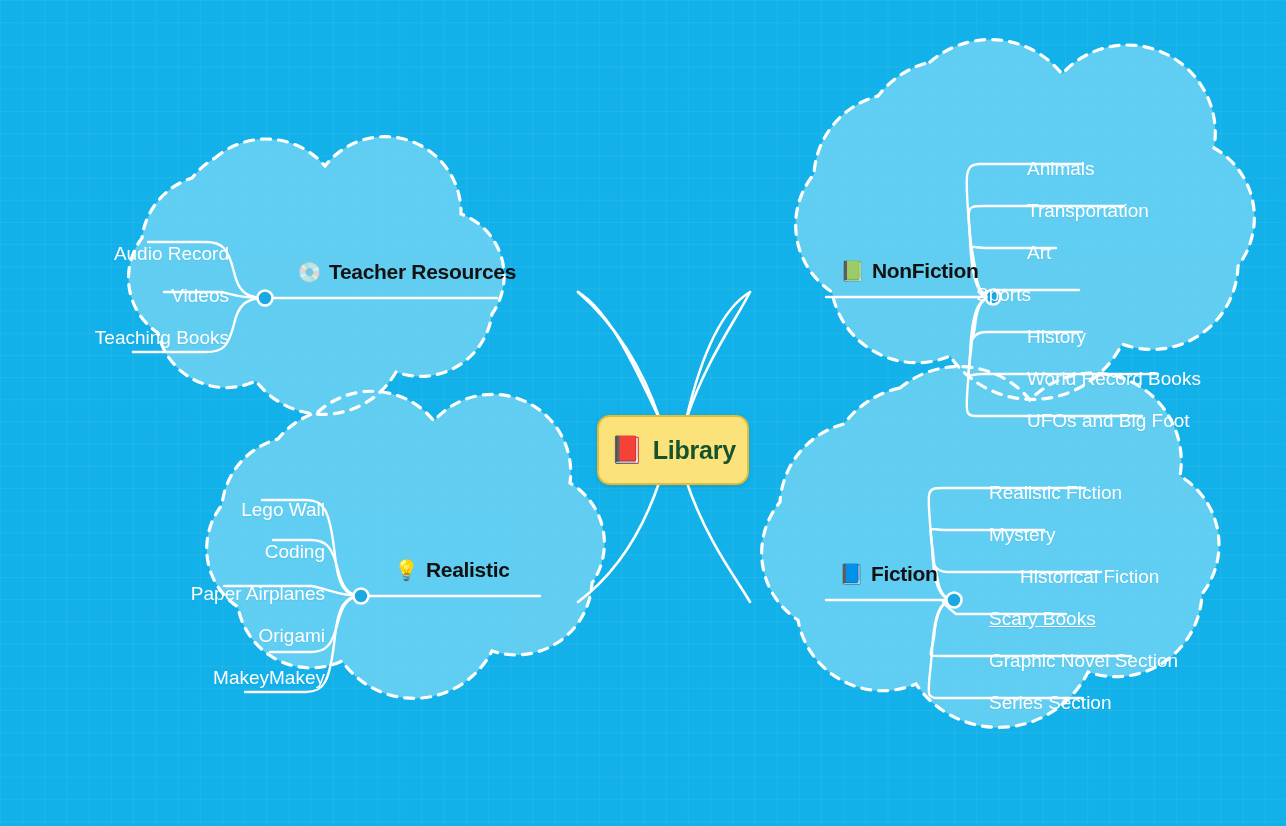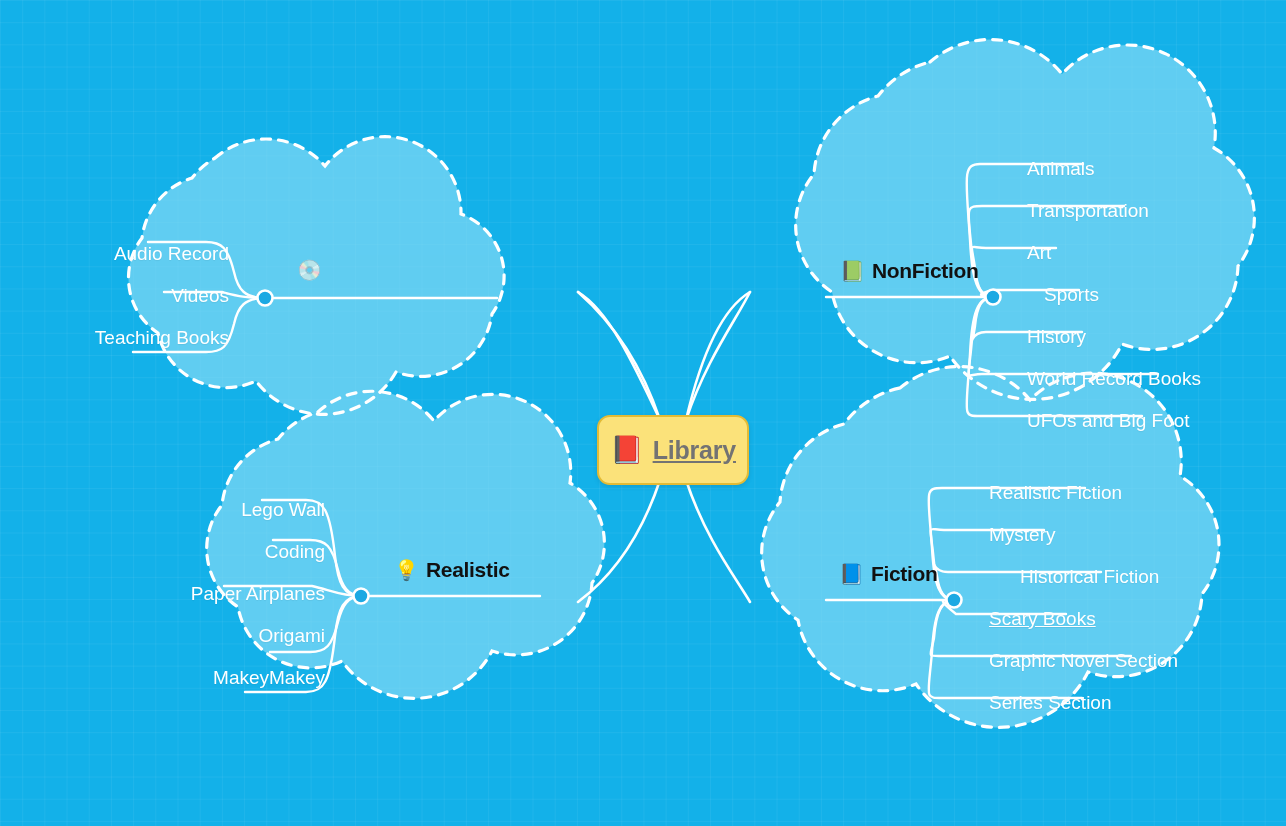--- a/index.html
+++ b/index.html
@@ -45,24 +45,23 @@
     justify-content: center;
     gap: 9px;
     box-shadow: 0 2px 5px rgba(0,0,0,0.10);
     pointer-events: auto;
     cursor: pointer;
   }
   .root-emoji { font-size: 27px; line-height: 1; }
   .root-label {
     font-size: 25px;
     font-weight: 600;
-    color: #737373;
+    color: #14532d;
     letter-spacing: -0.2px;
     white-space: nowrap;
-    text-decoration: underline;
   }
 
   
   .branch-title {
     position: absolute;
     display: flex;
     align-items: center;
     gap: 7px;
     white-space: nowrap;
     pointer-events: auto;
@@ -221,20 +220,21 @@
 
   <div class="layer" id="nodes-layer">
 
     <div class="root-node">
       <span class="root-emoji">📕</span>
       <span class="root-label">Library</span>
     </div>
 
     <div class="branch-title" style="left:297px; top:260px;">
       <span class="branch-emoji">💿</span>
+      <span class="branch-label">Teacher Resources</span>
     </div>
 
     <div class="branch-title" style="left:394px; top:558px;">
       <span class="branch-emoji">💡</span>
       <span class="branch-label">Realistic</span>
     </div>
 
     <div class="branch-title" style="left:840px; top:259px;">
       <span class="branch-emoji">📗</span>
       <span class="branch-label">NonFiction</span>
@@ -251,21 +251,21 @@
 
     <div class="leaf left" style="right:961px; top:479px;">Lego Wall</div>
     <div class="leaf left" style="right:961px; top:521px;">Coding</div>
     <div class="leaf left" style="right:961px; top:563px;padding-left:43px;">Paper Airplanes</div>
     <div class="leaf left" style="right:961px; top:605px;">Origami</div>
     <div class="leaf left" style="right:961px; top:647px;">MakeyMakey</div>
 
     <div class="leaf right" style="left:1027px; top:138px;">Animals</div>
     <div class="leaf right" style="left:1027px; top:180px;">Transportation</div>
     <div class="leaf right" style="left:1027px; top:222px;">Art</div>
-    <div class="leaf right" style="left:1044px; top:264px;">Sports</div>
+    <div class="leaf right" style="left:976px; top:264px;">Sports</div>
     <div class="leaf right" style="left:1027px; top:306px;">History</div>
     <div class="leaf right" style="left:1027px; top:348px;">World Record Books</div>
     <div class="leaf right" style="left:1027px; top:390px;text-align:right;">UFOs and Big Foot</div>
 
     <div class="leaf right" style="left:989px; top:462px;">Realistic Fiction</div>
     <div class="leaf right" style="left:989px; top:504px;">Mystery</div>
     <div class="leaf right" style="left:1020px; top:546px;">Historical Fiction</div>
     <div class="leaf right" style="left:989px; top:588px;text-decoration:underline;">Scary Books</div>
     <div class="leaf right" style="left:989px; top:630px;">Graphic Novel Section</div>
     <div class="leaf right" style="left:989px; top:672px;">Series Section</div>

